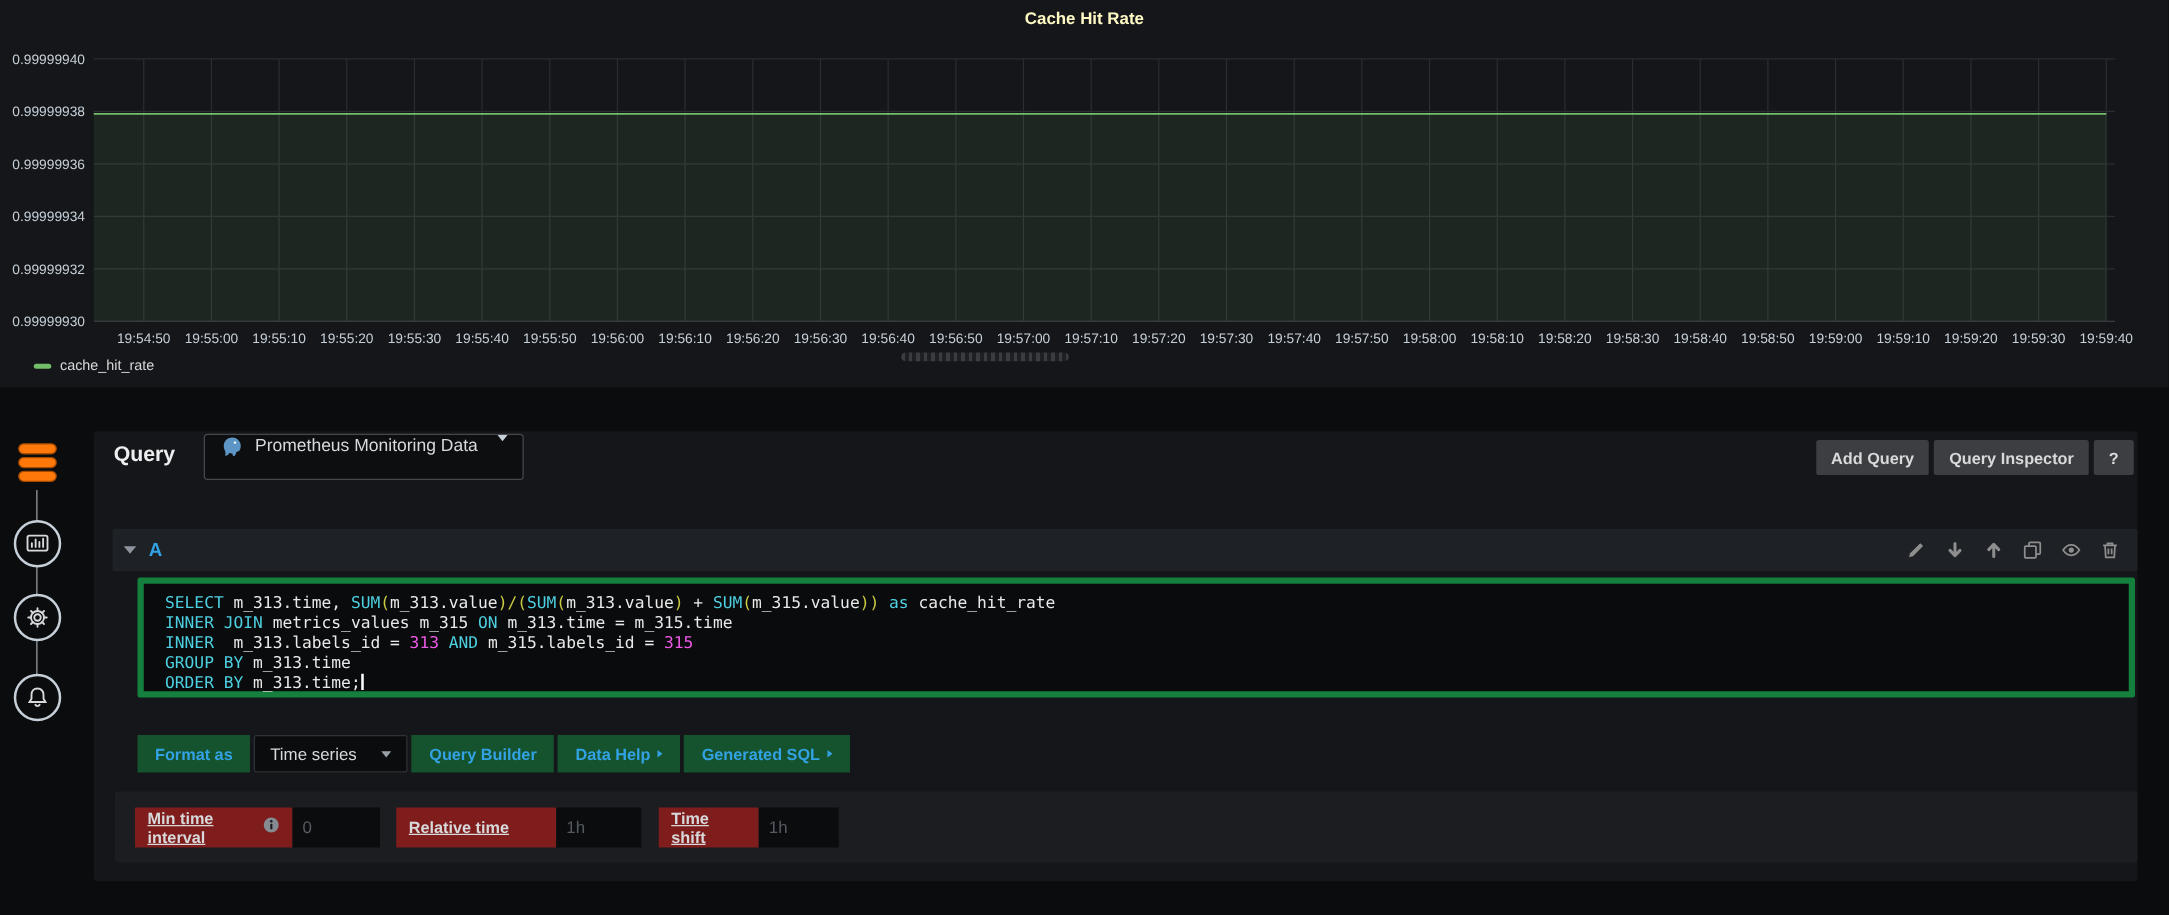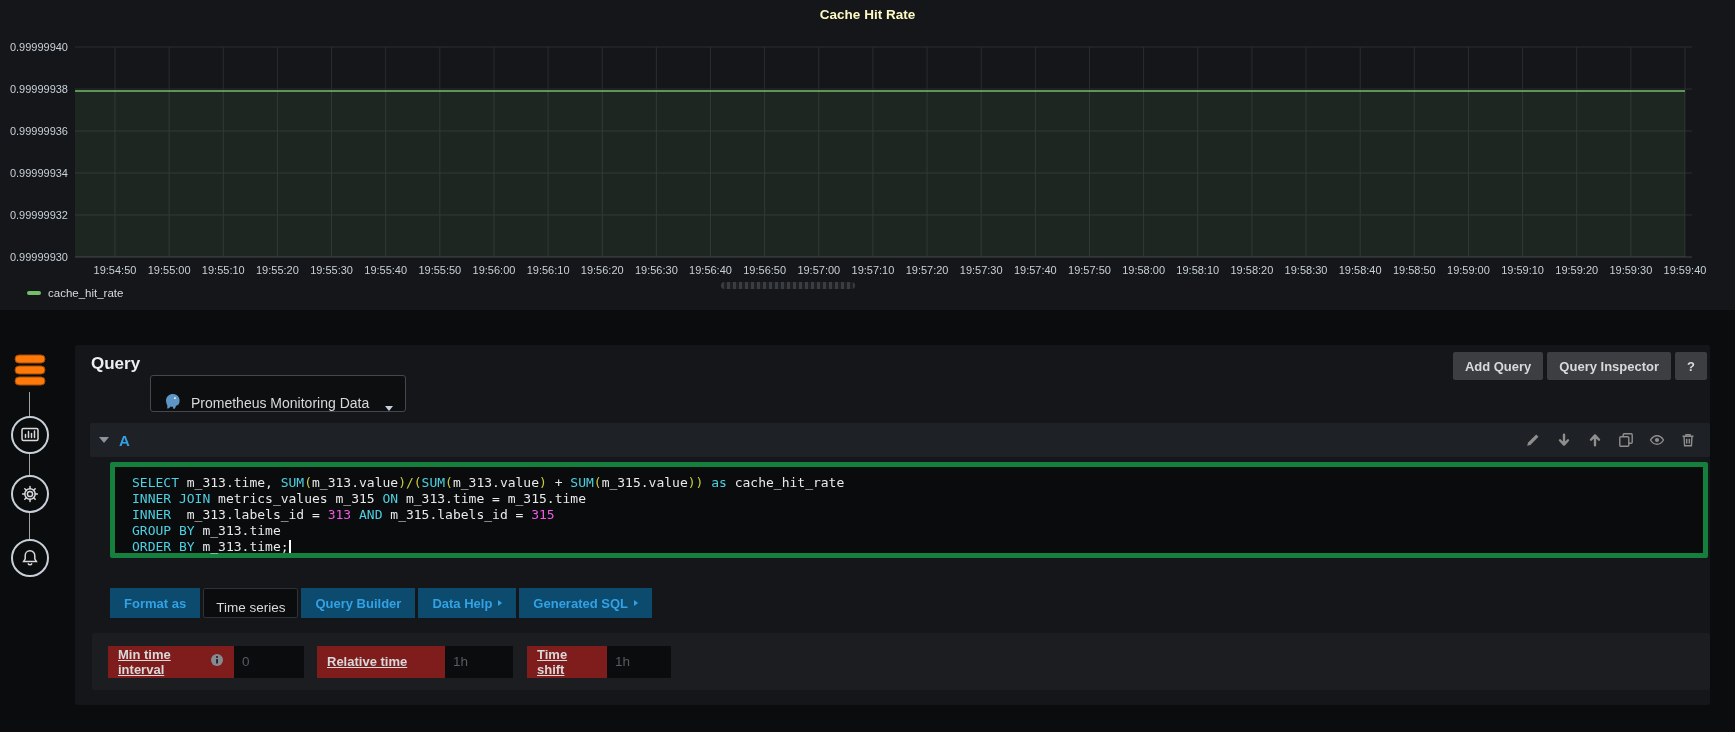--- a/index.html
+++ b/index.html
@@ -27,23 +27,23 @@
               background:#0b0c0e; border-radius:50%; cursor:pointer; }
   #tab-queries { left:8px; top:348px; width:44px; height:44px; }
   #tab-visualization { left:11px; top:416px; width:38px; height:38px; border:2px solid #c7d0d9; }
   #tab-general { left:11px; top:475px; width:38px; height:38px; border:2px solid #c7d0d9; }
   #tab-alert { left:11px; top:539px; width:38px; height:38px; border:2px solid #c7d0d9; }
 
   
   #query-card { position:absolute; left:75px; top:345px; width:1635px; height:360px;
                 background:#141619; border-radius:3px; }
   #query-title { position:absolute; left:16px; top:9px; font-size:17px; font-weight:bold; color:#eceef0; }
-  #ds-picker { position:absolute; left:75px; top:2px; width:256px; height:37px; background:#0d0e10;
-               border:1px solid #44484c; border-radius:3px; display:flex; align-items:flex-end;
-               padding:0 12px; gap:9px; cursor:pointer;margin-top:28px; }
+  #ds-picker { position:absolute; left:88px; top:2px; width:256px; height:37px; background:#0d0e10;
+               border:1px solid #44484c; border-radius:3px; display:flex; align-items:flex-start;
+               padding:0 12px; gap:9px; cursor:pointer; }
   #ds-picker .ds-name { font-size:14px; color:#d8d9da; }
   .caret-down { width:0; height:0; border-left:4.5px solid transparent; border-right:4.5px solid transparent;
                 border-top:5px solid #c7d0d9; margin-left:auto; }
   #header-buttons { position:absolute; right:3px; top:7px; display:flex; gap:4px; }
   .gray-btn { height:28px; padding:0 12px; background:#3d3e41; border:none; border-radius:2px;
               color:#d8d9da; font-family:"Liberation Sans",sans-serif; font-size:13px; font-weight:bold;
               display:flex; align-items:center; cursor:pointer; }
 
   
   #query-row-bar { position:absolute; left:15px; top:78px; width:1620px; height:34px;
@@ -61,26 +61,26 @@
                 padding:8px 0 0 17px; cursor:text; }
   .sql-line { font-family:"DejaVu Sans Mono", monospace; font-size:13px; line-height:16px; white-space:pre; }
   .tok-k { color:var(--kw,#4dd0e1); }
   .tok-t { color:#e9e9e9; }
   .tok-p { color:var(--paren,#cbcb41); }
   .tok-n { color:var(--num,#ef59e8); }
   .cursor { display:inline-block; width:2px; height:13px; background:#ffffff; vertical-align:-2px; }
 
   
   #sql-toolbar { position:absolute; left:35px; top:243px; height:30px; display:flex; gap:3px; }
-  .chip { background:#0c4a6e; display:flex; align-items:center; padding:0 14px; font-size:13px;
+  .chip { background:#14532d; display:flex; align-items:center; padding:0 14px; font-size:13px;
           font-weight:bold; }
   .chip.link { color:var(--accent,#33a2e5); cursor:pointer; }
   #ts-dropdown { background:#0b0c0e; border:1px solid #2c3235; border-radius:2px; color:#d8d9da;
                  font-weight:normal; font-size:13.5px; display:flex; align-items:center; gap:20px;
-                 padding:11px 12px; cursor:pointer;flex-direction:column; }
+                 padding:11px 12px; cursor:pointer; }
   #ts-dropdown .caret-down { border-top-color:#9aa0a6; }
   .caret-right { width:0; height:0; border-top:3.5px solid transparent; border-bottom:3.5px solid transparent;
                  border-left:4.5px solid var(--accent,#33a2e5); margin-left:6px; }
 
   
   #options-panel { position:absolute; left:17px; top:288px; width:1618px; height:57px;
                    background:#1b1d21; border-radius:2px; display:flex; align-items:center;
                    padding-left:16px; gap:4px; }
   .opt-group { display:flex; gap:0; }
   .opt-label { height:32px; background:#7f1d1d; display:flex; align-items:center; padding:0 10px;

